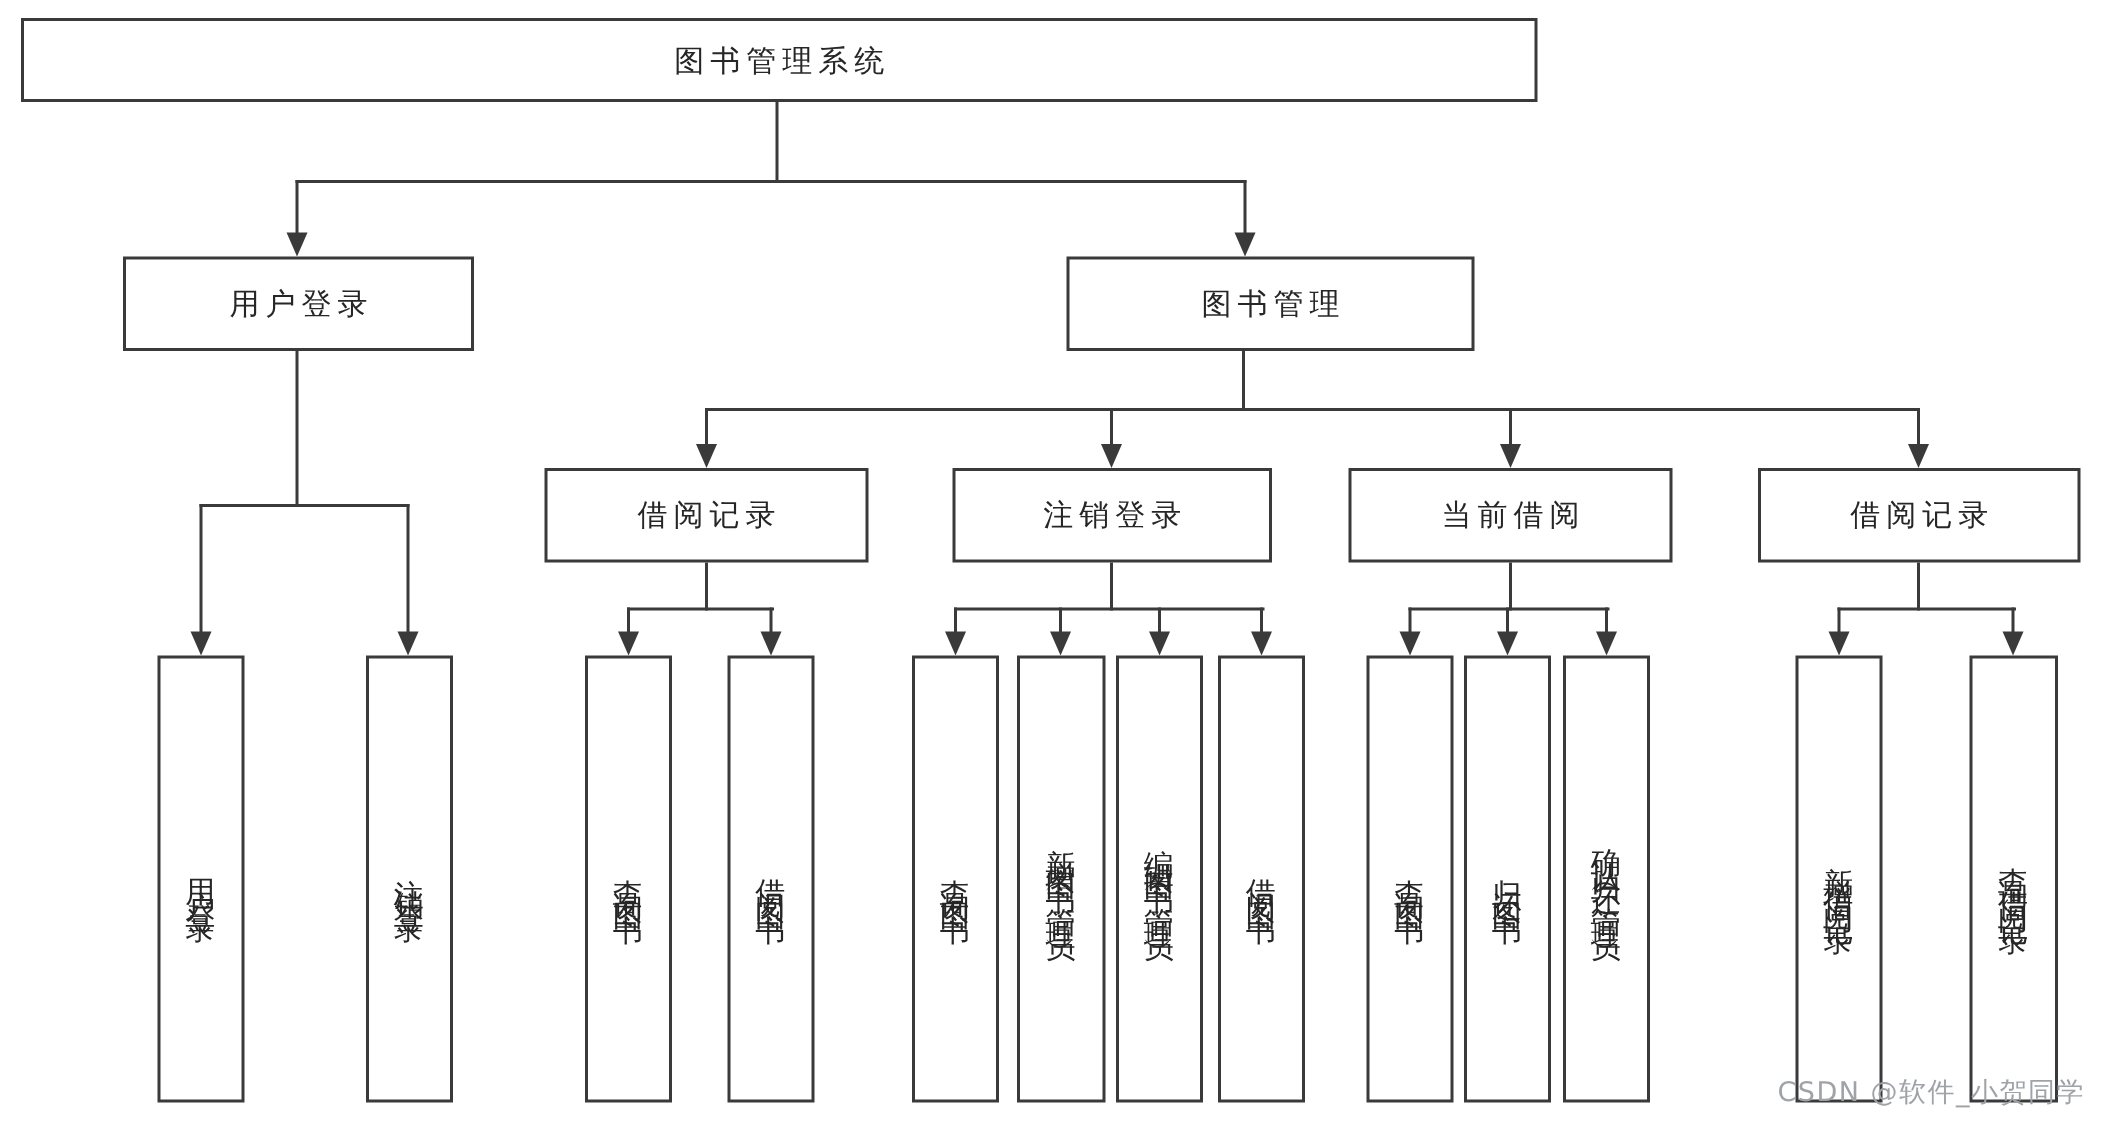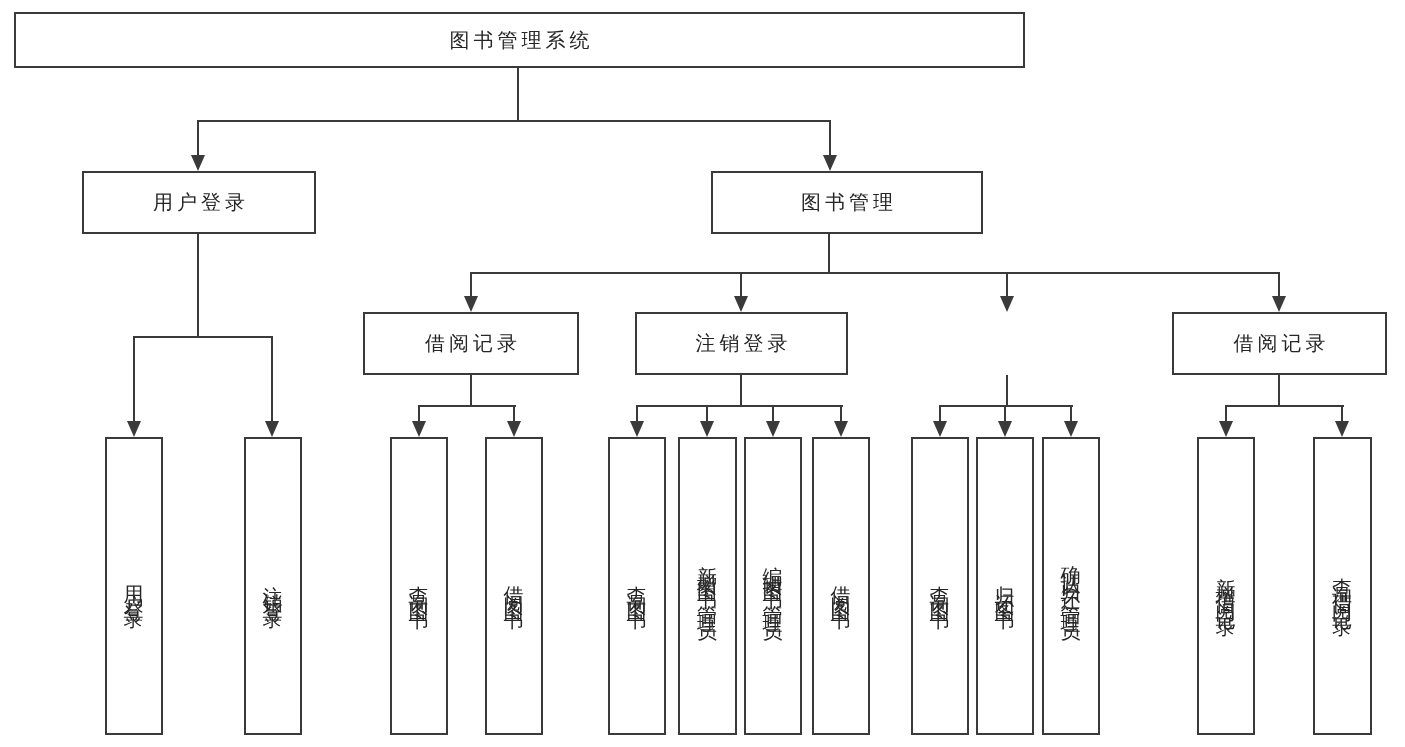--- a/index.html
+++ b/index.html
@@ -115,20 +115,23 @@
   <div class="arrow" style="left:1000px; top:296px;"></div>
   <div class="vline" style="left:1278px; top:272px; height:26px;"></div>
   <div class="arrow" style="left:1272px; top:296px;"></div>
 
   <div class="box" style="left:363px; top:312px; width:216px; height:63px;">
     <span>借阅记录</span>
   </div>
   <div class="box" style="left:635px; top:312px; width:213px; height:63px;">
     <span>注销登录</span>
   </div>
+  <div class="box" style="left:899px; top:312px; width:216px; height:63px;">
+    <span>当前借阅</span>
+  </div>
   <div class="box" style="left:1172px; top:312px; width:215px; height:63px;">
     <span>借阅记录</span>
   </div>
 
   <div class="vline" style="left:470px; top:375px; height:32px;"></div>
   <div class="vline" style="left:740px; top:375px; height:32px;"></div>
   <div class="vline" style="left:1006px; top:375px; height:32px;"></div>
   <div class="vline" style="left:1278px; top:375px; height:32px;"></div>
 
   <div class="hline" style="left:418px; top:405px; width:98px;"></div>
@@ -199,14 +202,15 @@
     <span class="vtext">确认归还（管理员）</span>
   </div>
 
   <div class="box leaf" style="left:1197px; width:58px;">
     <span class="vtext">新增借阅记录</span>
   </div>
   <div class="box leaf" style="left:1313px; width:59px;">
     <span class="vtext">查询借阅记录</span>
   </div>
 
+  <div class="watermark">CSDN @软件_小贺同学</div>
 
 </div>
 
 </body></html>

